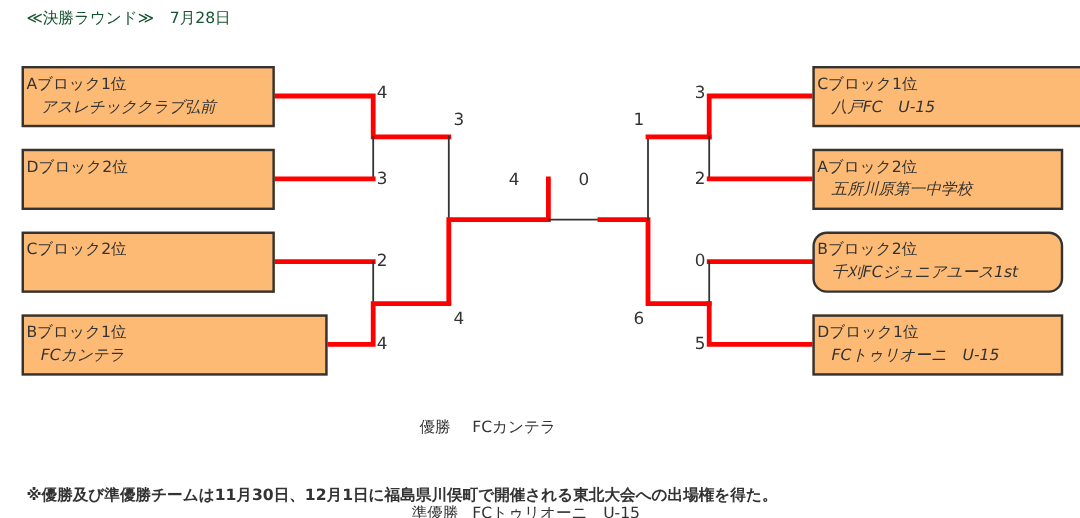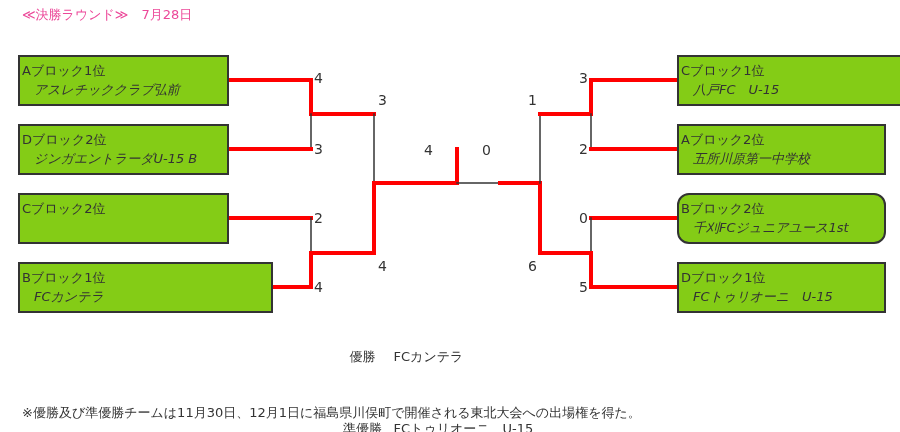--- a/index.html
+++ b/index.html
@@ -1,29 +1,29 @@
 <!DOCTYPE html>
 <html><head>
 <meta charset="utf-8">
 <style>
   html, body { margin:0; padding:0; background:#ffffff; }
   body { width:900px; height:432px; position:relative; overflow:hidden;
          font-family:"DejaVu Sans","Liberation Sans",sans-serif; color:#333333; }
-  .title { position:absolute; left:22px; top:6px; font-size:13px; color:#ec4899; white-space:pre; }
+  .title { position:absolute; left:22px; top:6px; font-size:13px; color:#14532d; white-space:pre; }
   .team-box { position:absolute; width:207px; height:47px; border:2px solid #333333;
-              background:#84cc16; box-sizing:content-box; font-size:13px; line-height:19px; }
+              background:#fdba74; box-sizing:content-box; font-size:13px; line-height:19px; }
   .team-box.right { width:205px; }
   .team-box .block { position:absolute; left:2px; top:4px; white-space:pre; }
   .team-box .name { position:absolute; left:14px; top:23px; white-space:pre;font-style:italic; }
   svg.bracket { position:absolute; left:0; top:0; }
   .score { position:absolute; font-size:14px; color:#333; line-height:16px; }
   .results { position:absolute; left:315px; top:321px; font-size:13px; line-height:24px; }
   .results .row { white-space:pre; }
   .results .lbl { display:inline-block; width:62px;text-align:center; }
-  .note { position:absolute; left:22px; top:404px; font-size:13px; white-space:pre; }
+  .note { position:absolute; left:22px; top:404px; font-size:13px; white-space:pre;font-weight:bold; }
 </style>
 </head>
 <body>
 
 <div class="title">≪決勝ラウンド≫　7月28日</div>
 
 <svg class="bracket" width="900" height="432">
   <g fill="none" stroke-linecap="square">
 
     <polyline points="229,80 311,80 311,114 374,114" stroke="#ff0000" stroke-width="4"></polyline>
@@ -52,21 +52,20 @@
     <polyline points="676,287 591,287 591,253" stroke="#ff0000" stroke-width="4"></polyline>
   </g>
 </svg>
 
 <div class="team-box" style="left:18px;top:55px;">
   <span class="block">Aブロック1位</span>
   <span class="name">アスレチッククラブ弘前</span>
 </div>
 <div class="team-box" style="left:18px;top:124px;">
   <span class="block">Dブロック2位</span>
-  <span class="name">ジンガエントラーダU-15 B</span>
 </div>
 <div class="team-box" style="left:18px;top:193px;">
   <span class="block">Cブロック2位</span>
 </div>
 <div class="team-box" style="left:18px;top:262px;padding-left:44px;">
   <span class="block">Bブロック1位</span>
   <span class="name">FCカンテラ</span>
 </div>
 
 <div class="team-box right" style="left:677px;top:55px;padding-left:40px;">

